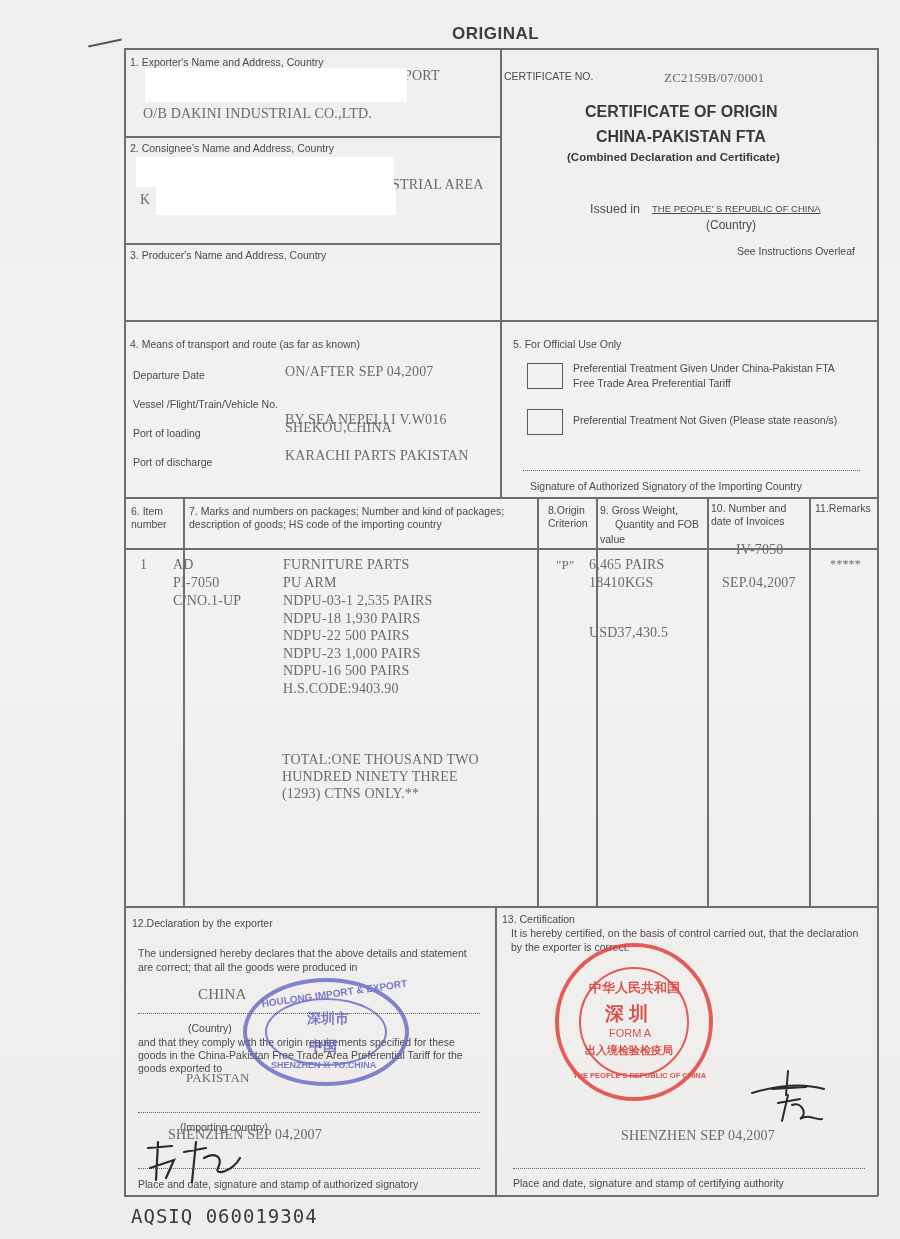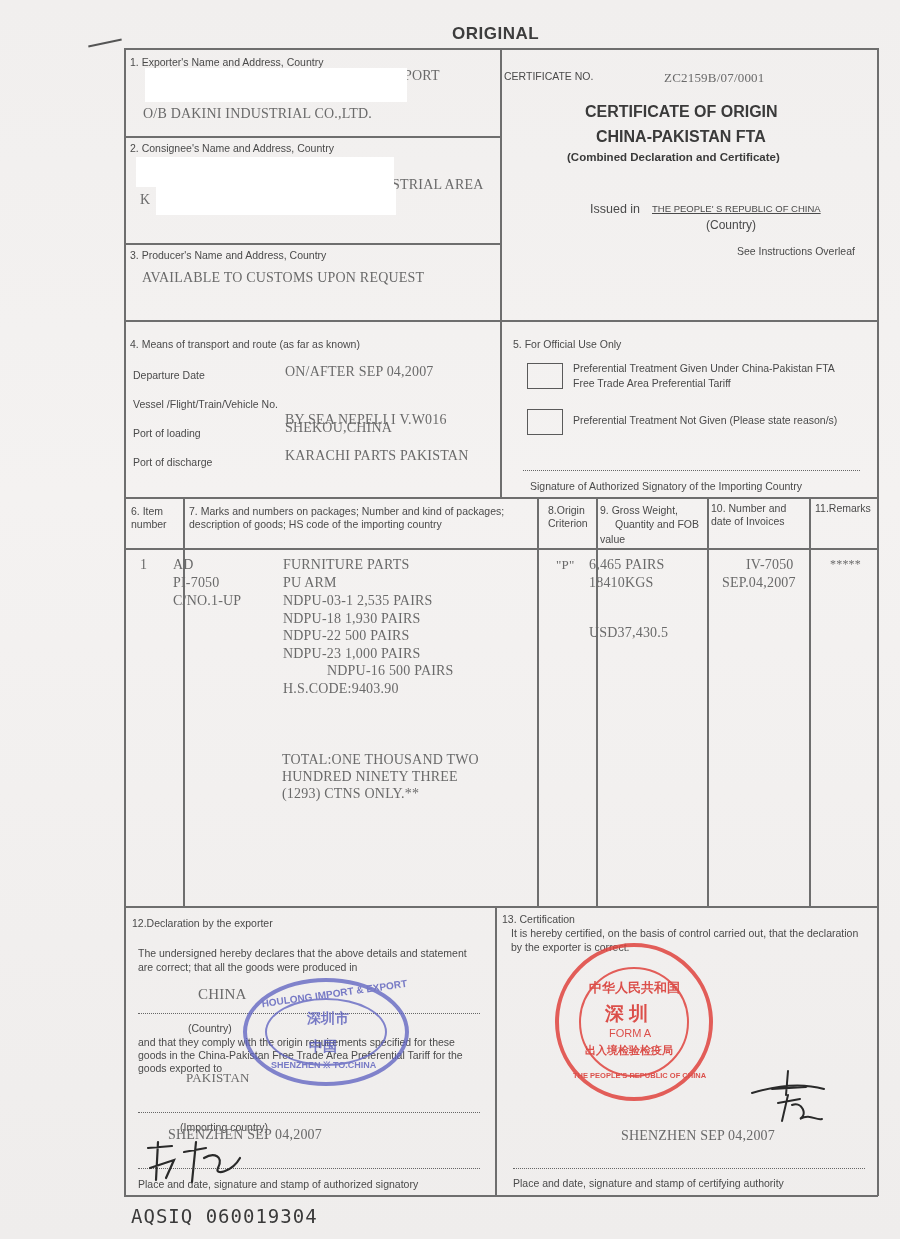--- a/index.html
+++ b/index.html
@@ -60,21 +60,20 @@
   <div class="redact" style="left:145px;top:68px;width:262px;height:34px;"></div>
   <div class="typed" style="left:143px;top:106px;">O/B DAKINI INDUSTRIAL CO.,LTD.</div>
 
   <div class="lbl" style="left:130px;top:142px;">2. Consignee's Name and Address, Country</div>
   <div class="typed" style="left:392px;top:177px;">STRIAL AREA</div>
   <div class="typed" style="left:140px;top:192px;">K</div>
   <div class="redact" style="left:136px;top:157px;width:258px;height:30px;"></div>
   <div class="redact" style="left:156px;top:185px;width:240px;height:30px;"></div>
 
   <div class="lbl" style="left:130px;top:249px;">3. Producer's Name and Address, Country</div>
-  <div class="typed" style="left:142px;top:270px;">AVAILABLE TO CUSTOMS UPON REQUEST</div>
 
   <div class="lbl" style="left:130px;top:338px;">4. Means of transport and route (as far as known)</div>
   <div class="lbl" style="left:133px;top:369px;">Departure Date</div>
   <div class="typed" style="left:285px;top:364px;">ON/AFTER SEP 04,2007</div>
   <div class="lbl" style="left:133px;top:398px;">Vessel /Flight/Train/Vehicle No.</div>
   <div class="typed" style="left:285px;top:392px;margin-top:20px;">BY SEA NEPELI I V.W016</div>
   <div class="lbl" style="left:133px;top:427px;">Port of loading</div>
   <div class="typed" style="left:285px;top:420px;">SHEKOU,CHINA</div>
   <div class="lbl" style="left:133px;top:456px;">Port of discharge</div>
   <div class="typed" style="left:285px;top:448px;">KARACHI PARTS PAKISTAN</div>
@@ -115,33 +114,33 @@
   <div class="typed" style="left:173px;top:557px;">AD</div>
   <div class="typed" style="left:173px;top:575px;">PI-7050</div>
   <div class="typed" style="left:173px;top:593px;">C/NO.1-UP</div>
 
   <div class="typed" style="left:283px;top:557px;">FURNITURE PARTS</div>
   <div class="typed" style="left:283px;top:575px;">PU ARM</div>
   <div class="typed" style="left:283px;top:593px;">NDPU-03-1 2,535 PAIRS</div>
   <div class="typed" style="left:283px;top:611px;">NDPU-18 1,930 PAIRS</div>
   <div class="typed" style="left:283px;top:628px;">NDPU-22 500 PAIRS</div>
   <div class="typed" style="left:283px;top:646px;">NDPU-23 1,000 PAIRS</div>
-  <div class="typed" style="left:283px;top:663px;margin-left:44px;">NDPU-16 500 PAIRS</div>
+  <div class="typed" style="left:283px;top:663px;">NDPU-16 500 PAIRS</div>
   <div class="typed" style="left:283px;top:681px;">H.S.CODE:9403.90</div>
 
   <div class="typed" style="left:282px;top:752px;">TOTAL:ONE THOUSAND TWO</div>
   <div class="typed" style="left:282px;top:769px;">HUNDRED NINETY THREE</div>
   <div class="typed" style="left:282px;top:786px;">(1293) CTNS ONLY.**</div>
 
   <div class="typed" style="left:556px;top:557px;font-size:13px;">"P"</div>
   <div class="typed" style="left:589px;top:557px;">6,465 PAIRS</div>
   <div class="typed" style="left:589px;top:575px;">18410KGS</div>
   <div class="typed" style="left:589px;top:593px;margin-top:32px;">USD37,430.5</div>
 
-  <div class="typed" style="left:736px;top:557px;margin-left:10px;">IV-7050</div>
+  <div class="typed" style="left:736px;top:542px;">IV-7050</div>
   <div class="typed" style="left:722px;top:575px;">SEP.04,2007</div>
 
   <div class="typed" style="left:830px;top:557px;font-size:12px;">*****</div>
 
   <div class="lbl" style="left:132px;top:917px;">12.Declaration by the exporter</div>
   <div class="lbl" style="left:138px;top:947px;">The undersigned hereby declares that the above details and statement</div>
   <div class="lbl" style="left:138px;top:961px;">are correct; that all the goods were produced in</div>
   <div class="typed" style="left:198px;top:986px;font-size:15px;">CHINA</div>
   <div class="dotline" style="left:138px;top:1013px;width:342px;"></div>
   <div class="lbl" style="left:188px;top:1022px;">(Country)</div>

